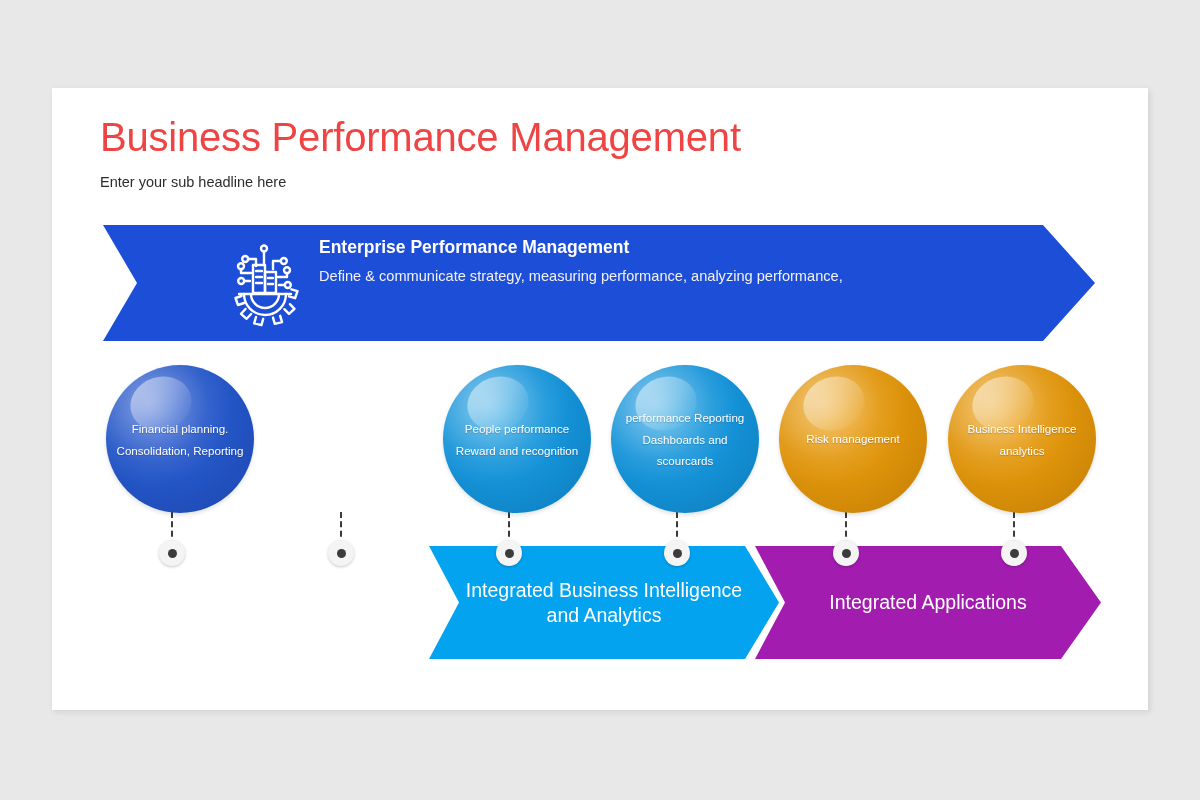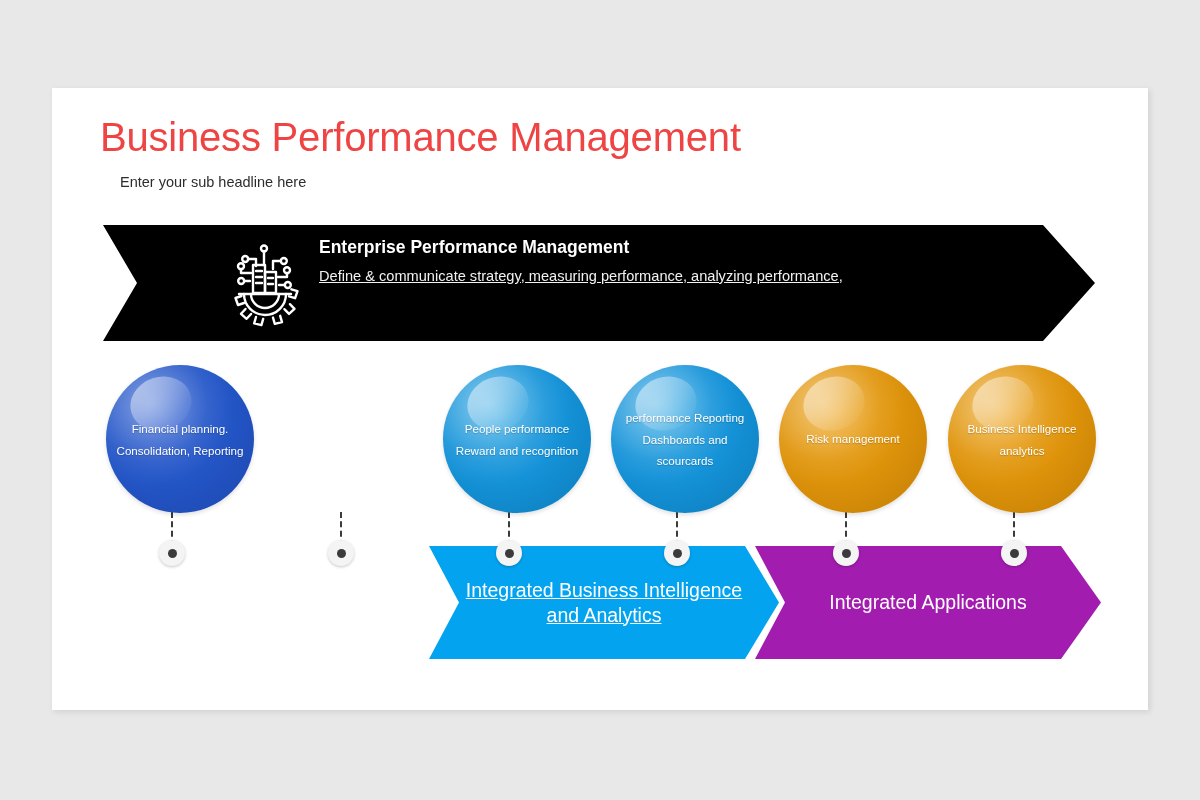--- a/index.html
+++ b/index.html
@@ -42,31 +42,30 @@
     white-space: nowrap;
   }
   .slide-subtitle {
     position: absolute;
     left: 48px;
     top: 86px;
     font-size: 14.5px;
     font-weight: 400;
     color: #2d2d2d;
     white-space: nowrap;
-    margin-left: 20px;
   }
 
   
   .banner {
     position: absolute;
     left: 51px;
     top: 137px;
     width: 992px;
     height: 116px;
-    background: #000000;
+    background: #1d4ed8;
     -webkit-clip-path: polygon(0 0, calc(100% - 52px) 0, 100% 50%, calc(100% - 52px) 100%, 0 100%, 34px 50%);
     clip-path: polygon(0 0, calc(100% - 52px) 0, 100% 50%, calc(100% - 52px) 100%, 0 100%, 34px 50%);
   }
   .banner-icon {
     position: absolute;
     left: 118px;
     top: 14px;
     width: 88px;
     height: 88px;
   }
@@ -82,21 +81,20 @@
     color: #ffffff;
     line-height: 26px;
     margin-bottom: 2px;
   }
   .banner-line {
     font-size: 14.6px;
     font-weight: 400;
     color: #f2f2f2;
     line-height: 29px;
     white-space: nowrap;
-    text-decoration: underline;
   }
 
   
   .circle-row {
     position: absolute;
     left: 0;
     top: 0;
     width: 1096px;
     height: 622px;
     pointer-events: none;
@@ -265,21 +263,21 @@
           <path d="M68 57.3 l6.1 1.9 l2.4 -7 l-6.1 -1.9"></path>
         </svg>
       </span>
       <div class="banner-text">
         <div class="banner-heading">Enterprise Performance Management</div>
         <div class="banner-line">Define &amp; communicate strategy, measuring performance, analyzing performance,</div>
       </div>
     </div>
 
     <div class="circle-row" id="layer">
-        <div class="band seg-mid" style="left: 377px; width: 350px; background: rgb(3, 163, 240); text-decoration: underline;">
+        <div class="band seg-mid" style="left: 377px; width: 350px; background: rgb(3, 163, 240);">
           <div class="band-label">Integrated Business Intelligence and Analytics</div>
         </div>
         <div class="band seg-last" style="left: 703px; width: 346px; background: #a21caf;">
           <div class="band-label">Integrated Applications</div>
         </div>
         <div class="connector" style="left: 107px; top: 424px; width: 26px; height: 60px;">
           <div class="dash"></div>
           <div class="knob">
             <i></i>
           </div>

